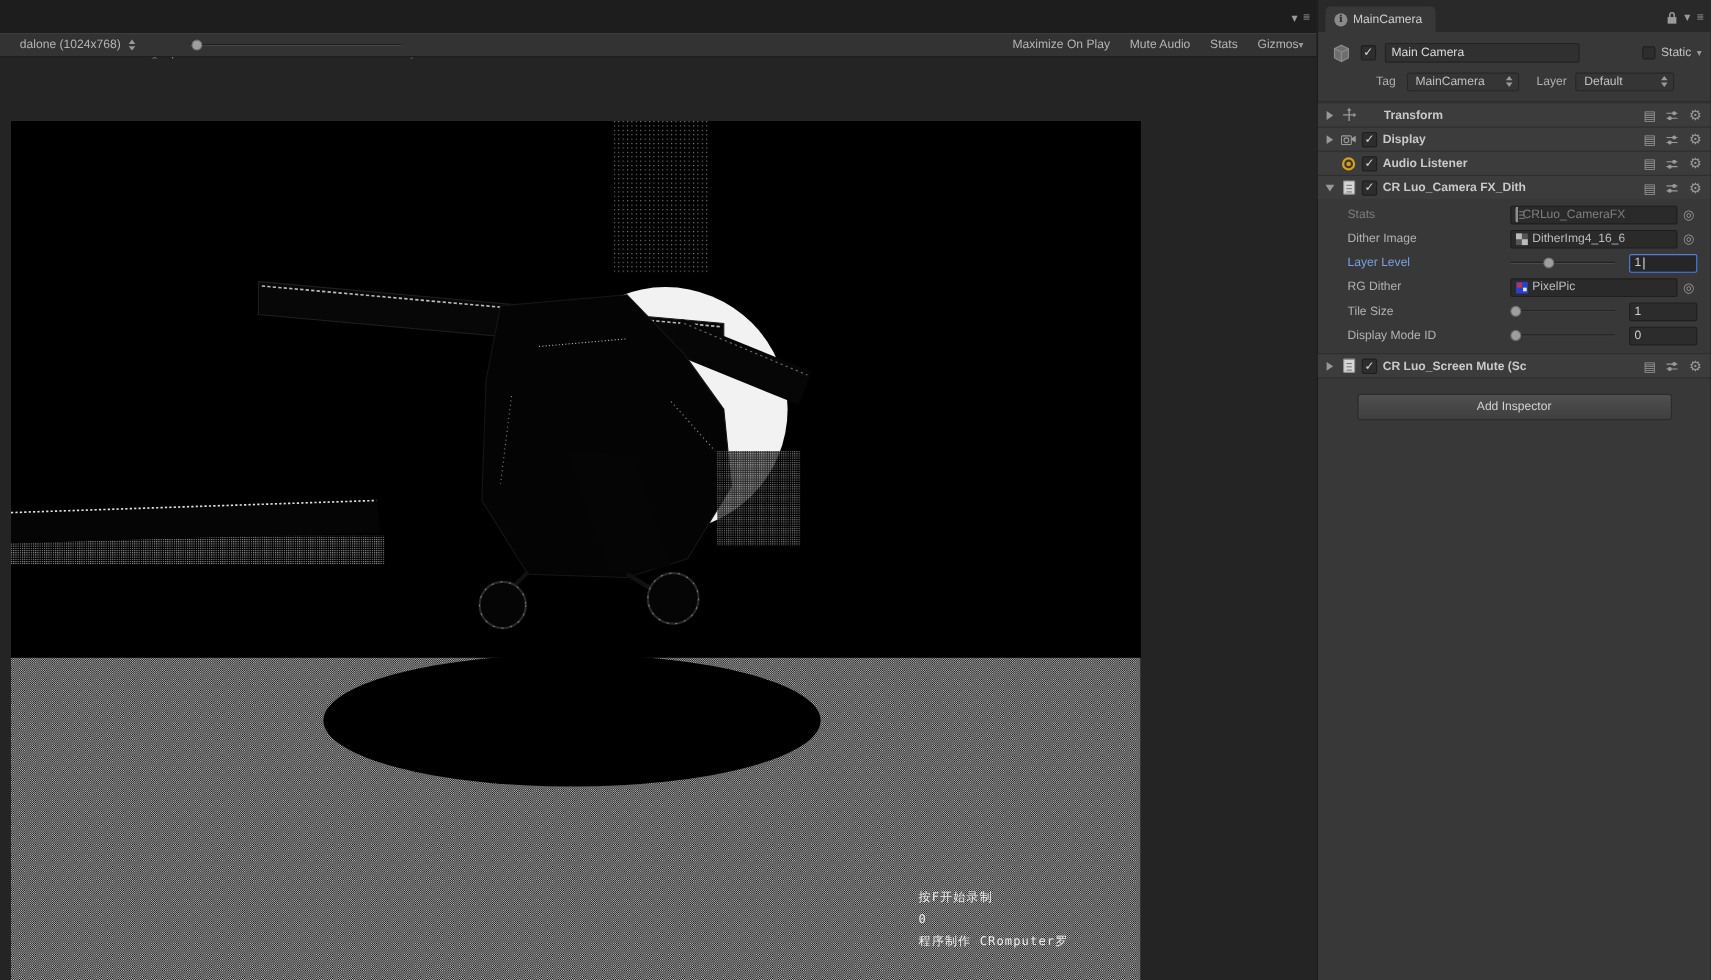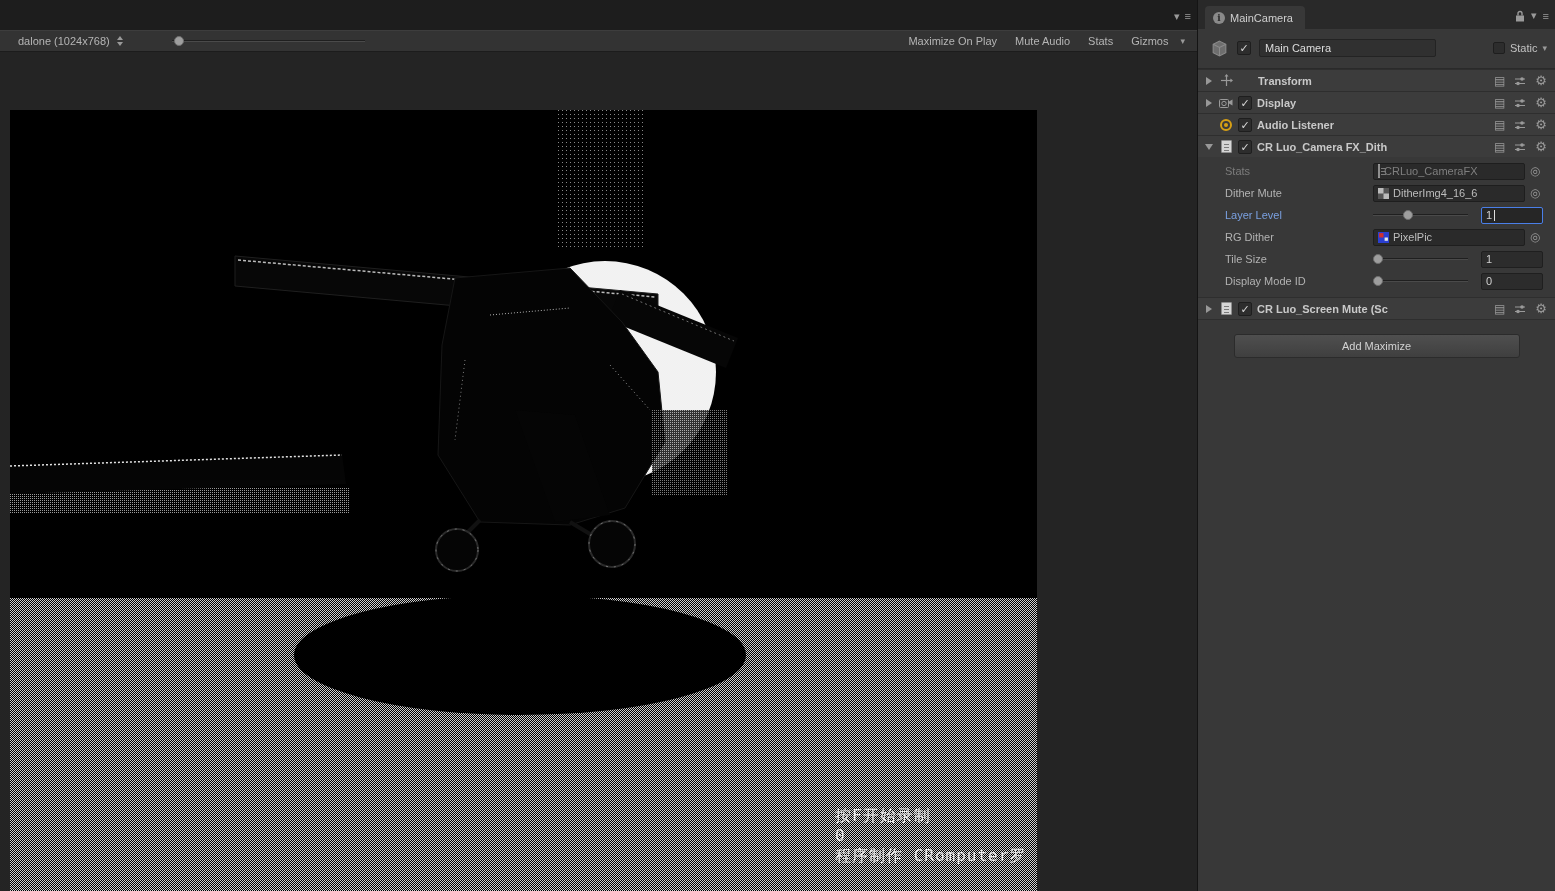--- a/index.html
+++ b/index.html
@@ -16,28 +16,28 @@
   .game-toolbar { position:absolute; left:0; top:30px; width:100%; height:22px; background:#333333;
     border-top:1px solid #3d3d3d; border-bottom:1px solid #1c1c1c; display:flex; align-items:center; color:#b5b5b5;padding-left:17px; }
   .tb-dd { display:flex; align-items:center; padding-left:1px; white-space:nowrap; cursor:default; }
   .tb-label { margin-left:14px;margin-top:32px; }
   .scale-slider { position:relative; width:193px; height:12px; margin-left:8px; }
   .scale-slider .track { position:absolute; left:0; right:0; top:5px; height:2px; background:#1f1f1f; border-bottom:1px solid #4a4a4a; }
   .scale-slider .knob { position:absolute; left:2px; top:1px; width:10px; height:10px; border-radius:50%;
     background:#9e9e9e; border:1px solid #6e6e6e; z-index:1; }
   .tb-right { margin-left:auto; display:flex; align-items:center; padding-right:12px; gap:18px; }
   .tb-btn { cursor:default; white-space:nowrap; }
-  .tb-btn.gz { display:flex; align-items:center; gap:12px; }
+  .tb-btn.gz { display:flex; align-items:center; gap:0; }
   .dd-caret { color:#9a9a9a; font-size:9px; }
 
   .game-bg { position:absolute; left:0; top:53px; width:100%; height:838px; background:#242424; }
   .game-render { position:absolute; left:10px; top:57px; width:1027px; height:781px; background:#000; }
   .game-render svg { display:block; }
   .overlay { position:absolute; left:825px; top:696px; color:#ececec;
-    font-family:"DejaVu Sans Mono", monospace; font-size:16px; line-height:20px; letter-spacing:1px; }
+    font-family:"DejaVu Sans Mono", monospace; font-size:11px; line-height:20px; letter-spacing:1px; }
 
   
   .enum-arr { display:inline-flex; flex-direction:column; gap:2px; margin-left:7px; }
   .enum-arr i { display:block; width:0; height:0; border-left:3px solid transparent; border-right:3px solid transparent; }
   .enum-arr .up { border-bottom:4px solid #9a9a9a; }
   .enum-arr .dn { border-top:4px solid #9a9a9a; }
 
   
   .inspector { position:absolute; left:1197px; top:0; width:358px; height:891px; background:#383838; border-left:1px solid #141414; }
   .insp-tabs { height:29px; background:#292929; display:flex; align-items:flex-end; position:relative; }
@@ -237,20 +237,38 @@
           </svg>
         </span>
         <span class="chk">✓</span>
         <div class="name-field">Main Camera</div>
         <div class="static-ctl">
           <span class="chk small empty">✓</span>
           <span>Static</span>
           <span class="dd-caret">▾</span>
         </div>
       </div>
+      <div class="head-row2">
+        <span class="mini-label lbl-tag">Tag</span>
+        <div class="dd dd-tag">
+          <span>MainCamera</span>
+          <span class="enum-arr">
+              <i class="up"></i>
+              <i class="dn"></i>
+            </span>
+        </div>
+        <span class="mini-label lbl-layer">Layer</span>
+        <div class="dd dd-layer">
+          <span>Default</span>
+          <span class="enum-arr">
+              <i class="up"></i>
+              <i class="dn"></i>
+            </span>
+        </div>
+      </div>
     </div>
 
     <div class="comp-header">
       <span class="fold"></span>
       <span class="cicon">
         <svg width="13" height="13" viewBox="0 0 13 13" stroke="#9a9a9a" stroke-width="1.2">
           <line x1="6.5" y1="1" x2="6.5" y2="12"></line>
             <line x1="1" y1="6.5" x2="12" y2="6.5"></line>
           <path d="M6.5 0l2 2.6h-4z" fill="#9a9a9a" stroke="none"></path>
           <path d="M13 6.5l-2.6 2v-4z" fill="#9a9a9a" stroke="none"></path>
@@ -335,21 +353,21 @@
       <div class="prop-row">
         <span class="plabel dim">Stats</span>
         <div class="obj-field">
           <span><span class="page-ic tiny"></span></span>
           <span class="obj-text dim">CRLuo_CameraFX</span>
         </div>
         <span class="picker">◎</span>
       </div>
 
       <div class="prop-row">
-        <span class="plabel">Dither Mute</span>
+        <span class="plabel">Dither Image</span>
         <div class="obj-field">
           <span class="checker-ic">
             <svg width="11" height="11" viewBox="0 0 10 10">
               <rect width="10" height="10" fill="#555"></rect>
               <rect width="5" height="5" fill="#bbb"></rect>
                 <rect x="5" y="5" width="5" height="5" fill="#bbb"></rect>
             </svg>
           </span>
           <span class="obj-text">DitherImg4_16_6</span>
         </div>
@@ -420,15 +438,15 @@
             <circle cx="8" cy="4" r="1.8" fill="#9a9a9a"></circle>
           <line x1="1" y1="8.5" x2="11" y2="8.5" stroke="#9a9a9a"></line>
             <circle cx="4" cy="8.5" r="1.8" fill="#9a9a9a"></circle>
         </svg>
         <span class="hic gear">⚙</span>
       </span>
     </div>
 
     <div style="border-top:1px solid #2e2e2e;"></div>
 
-    <span class="add-comp">Add Maximize</span>
+    <span class="add-comp">Add Inspector</span>
   </div>
 </div>
 
 </body></html>

